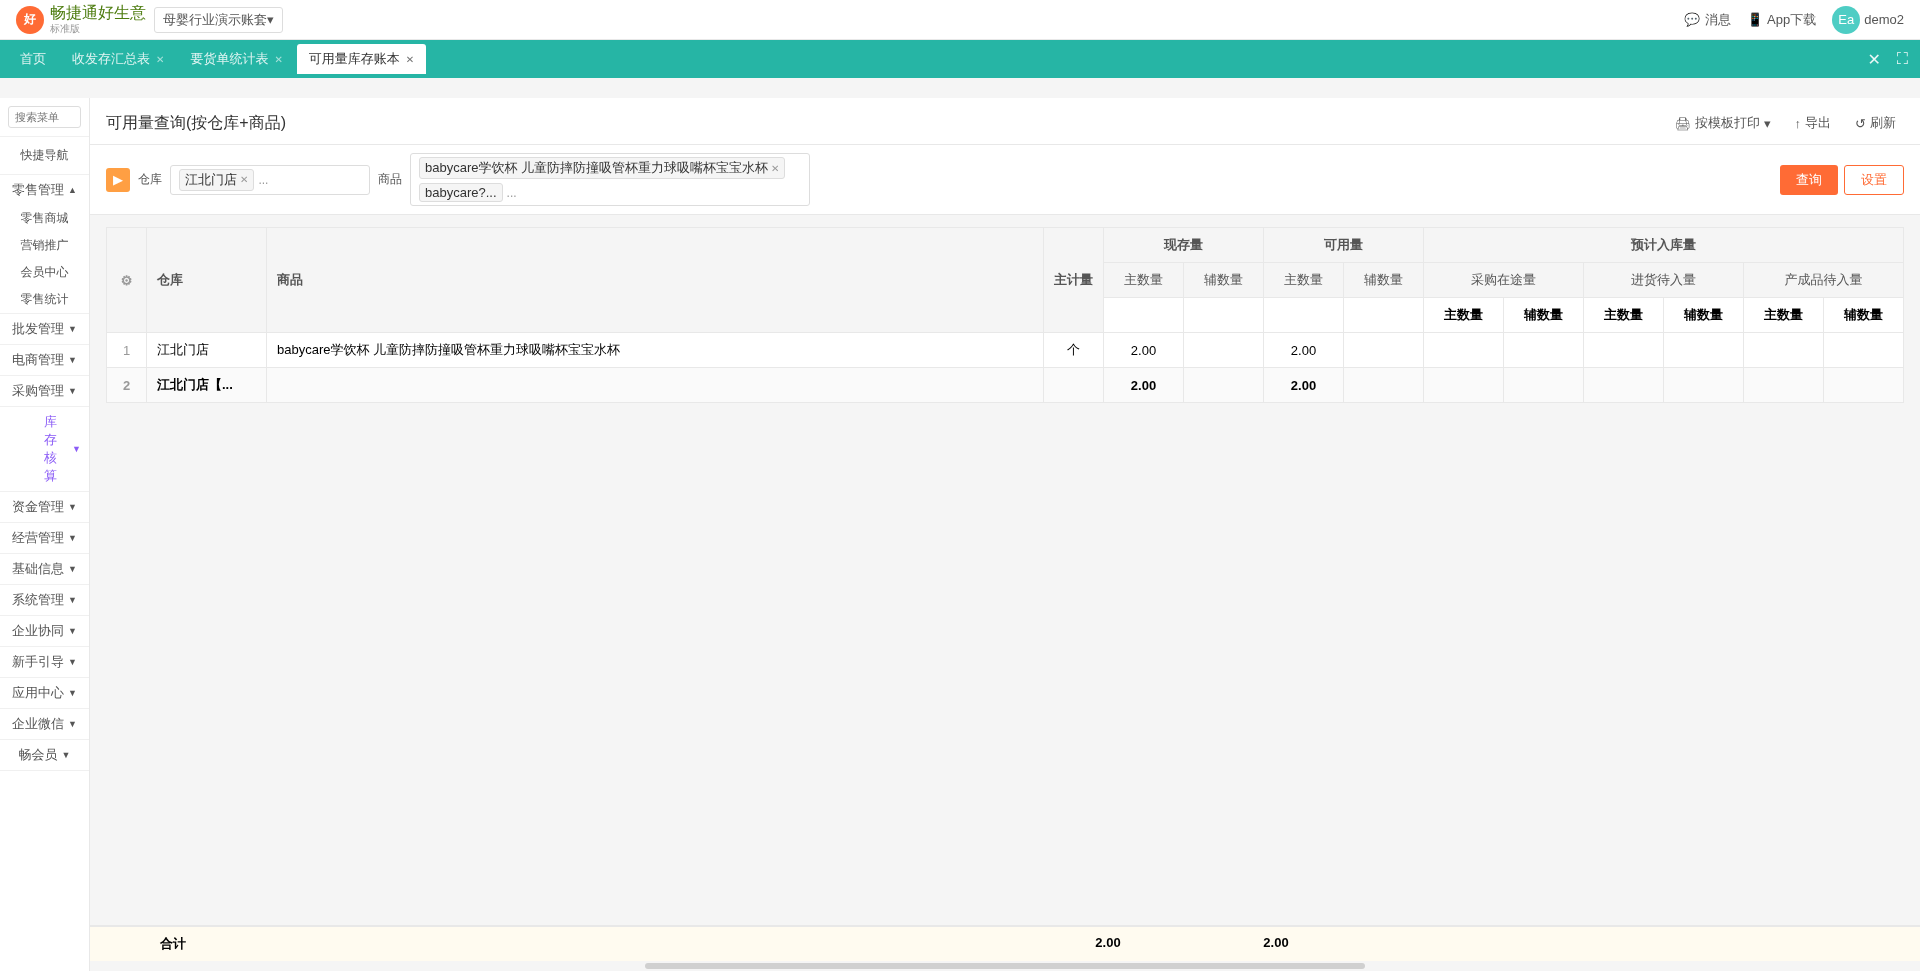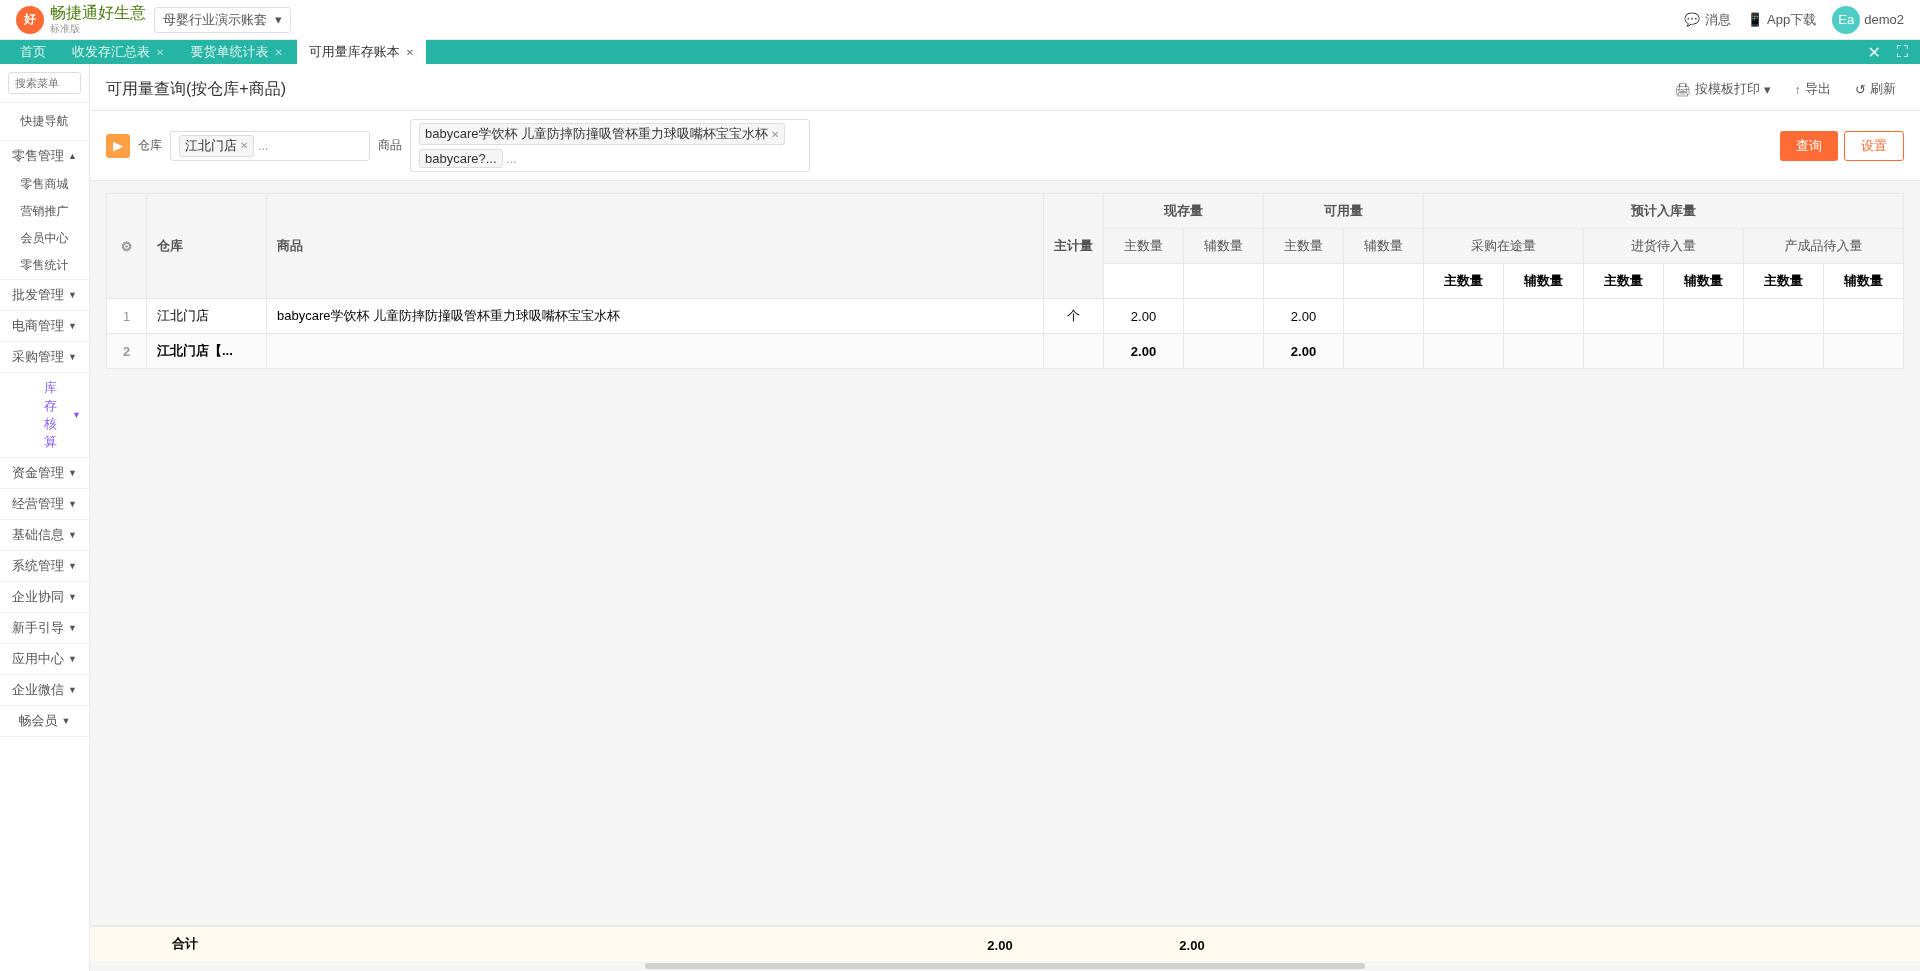--- a/index.html
+++ b/index.html
@@ -15,32 +15,32 @@
       padding: 0 16px;
       border-bottom: 1px solid #e8e8e8;
       flex-shrink: 0;
     }
     .top-bar-left { display: flex; align-items: center; gap: 8px; }
     .logo { display: flex; align-items: center; gap: 6px; }
     .logo-icon { width: 28px; height: 28px; background: #ff6b35; border-radius: 50%; display: flex; align-items: center; justify-content: center; color: white; font-size: 12px; font-weight: bold; }
     .logo-text { font-size: 16px; color: #4d7c0f; line-height: 1.2; }
     .logo-sub { font-size: 10px; color: #999; }
     .industry-select {
-      display: flex; align-items: center; gap: 8px;
+      display: flex; align-items: center; gap: 0;
       border: 1px solid #ddd; border-radius: 3px; padding: 3px 8px;
       cursor: pointer; font-size: 12px; color: #555; background: #fff;
     }
     .top-bar-right { display: flex; align-items: center; gap: 16px; }
     .top-right-item { display: flex; align-items: center; gap: 4px; cursor: pointer; color: #555; font-size: 12px; }
     .avatar { width: 28px; height: 28px; background: #4ecdc4; border-radius: 50%; display: flex; align-items: center; justify-content: center; color: white; font-size: 11px; }
 
     
     .tab-bar {
       background: #26b5a5;
-      height: 24px;
+      height: 38px;
       display: flex;
       align-items: center;
       padding: 0 8px;
       gap: 2px;
       flex-shrink: 0;
     }
     .tab {
       height: 30px;
       padding: 0 12px;
       border-radius: 3px 3px 0 0;
@@ -51,21 +51,21 @@
       font-size: 13px;
       color: rgba(255,255,255,0.85);
       white-space: nowrap;
     }
     .tab.active { background: #fff; color: #333; }
     .tab-close { font-size: 10px; color: inherit; cursor: pointer; opacity: 0.7; }
     .tab-bar-actions { margin-left: auto; display: flex; align-items: center; gap: 8px; }
     .tab-bar-btn { color: rgba(255,255,255,0.9); cursor: pointer; font-size: 16px; padding: 4px; }
 
     
-    .main-layout { display: flex; flex: 1; overflow: hidden; }
+    .main-layout { display: flex; flex: 1; overflow: hidden; margin-top: 20px; }
 
     
     .sidebar {
       width: 90px;
       background: #fff;
       border-right: 1px solid #e8e8e8;
       display: flex;
       flex-direction: column;
       flex-shrink: 0;
       overflow-y: auto;
@@ -518,21 +518,21 @@
             <td class="col-num"></td>
             <td class="col-num"></td>
             <td class="col-num"></td>
             <td class="col-num"></td>
           </tr>
         </tbody>
       </table>
     </div>
 
     <div class="table-footer">
-      <div style="display:flex; align-items:flex-end; width:100%; gap:16px;">
+      <div style="display:flex; align-items:flex-start; width:100%; gap:4px;">
         <div style="width:40px;"></div>
         <div style="width:120px; font-weight:bold; padding-left:10px;">合计</div>
         <div style="flex:1;"></div>
         <div style="width:60px;"></div>
         <div style="width:80px; text-align:center; font-weight:bold;">2.00</div>
         <div style="width:80px;"></div>
         <div style="width:80px; text-align:center; font-weight:bold;">2.00</div>
         <div style="width:80px;"></div>
         <div style="width:80px;"></div>
         <div style="width:80px;"></div>

